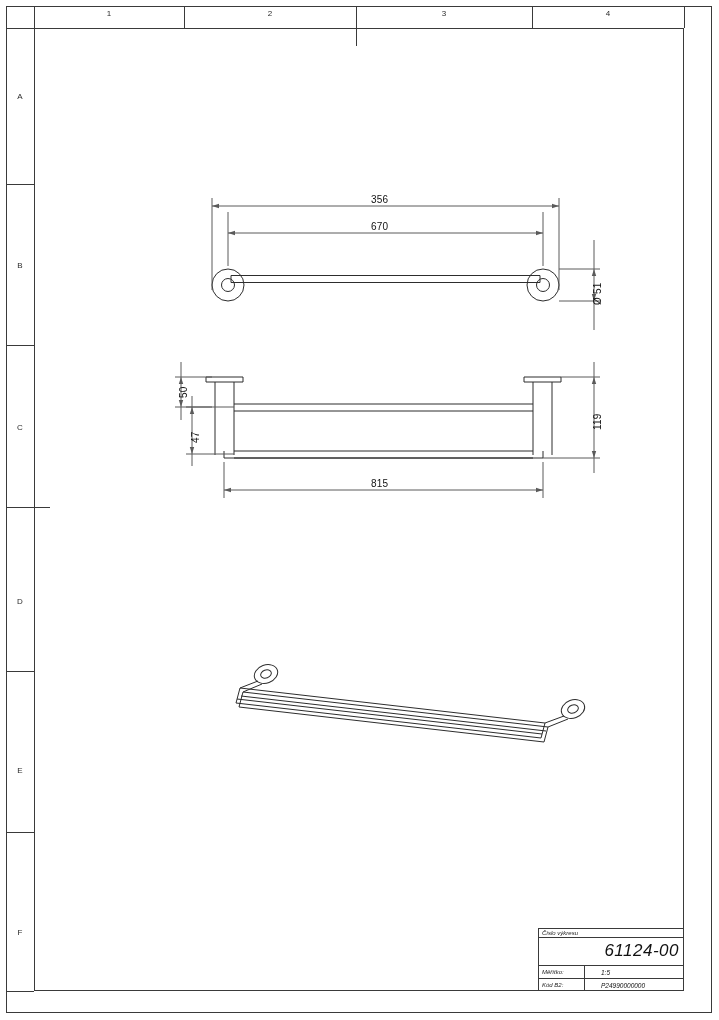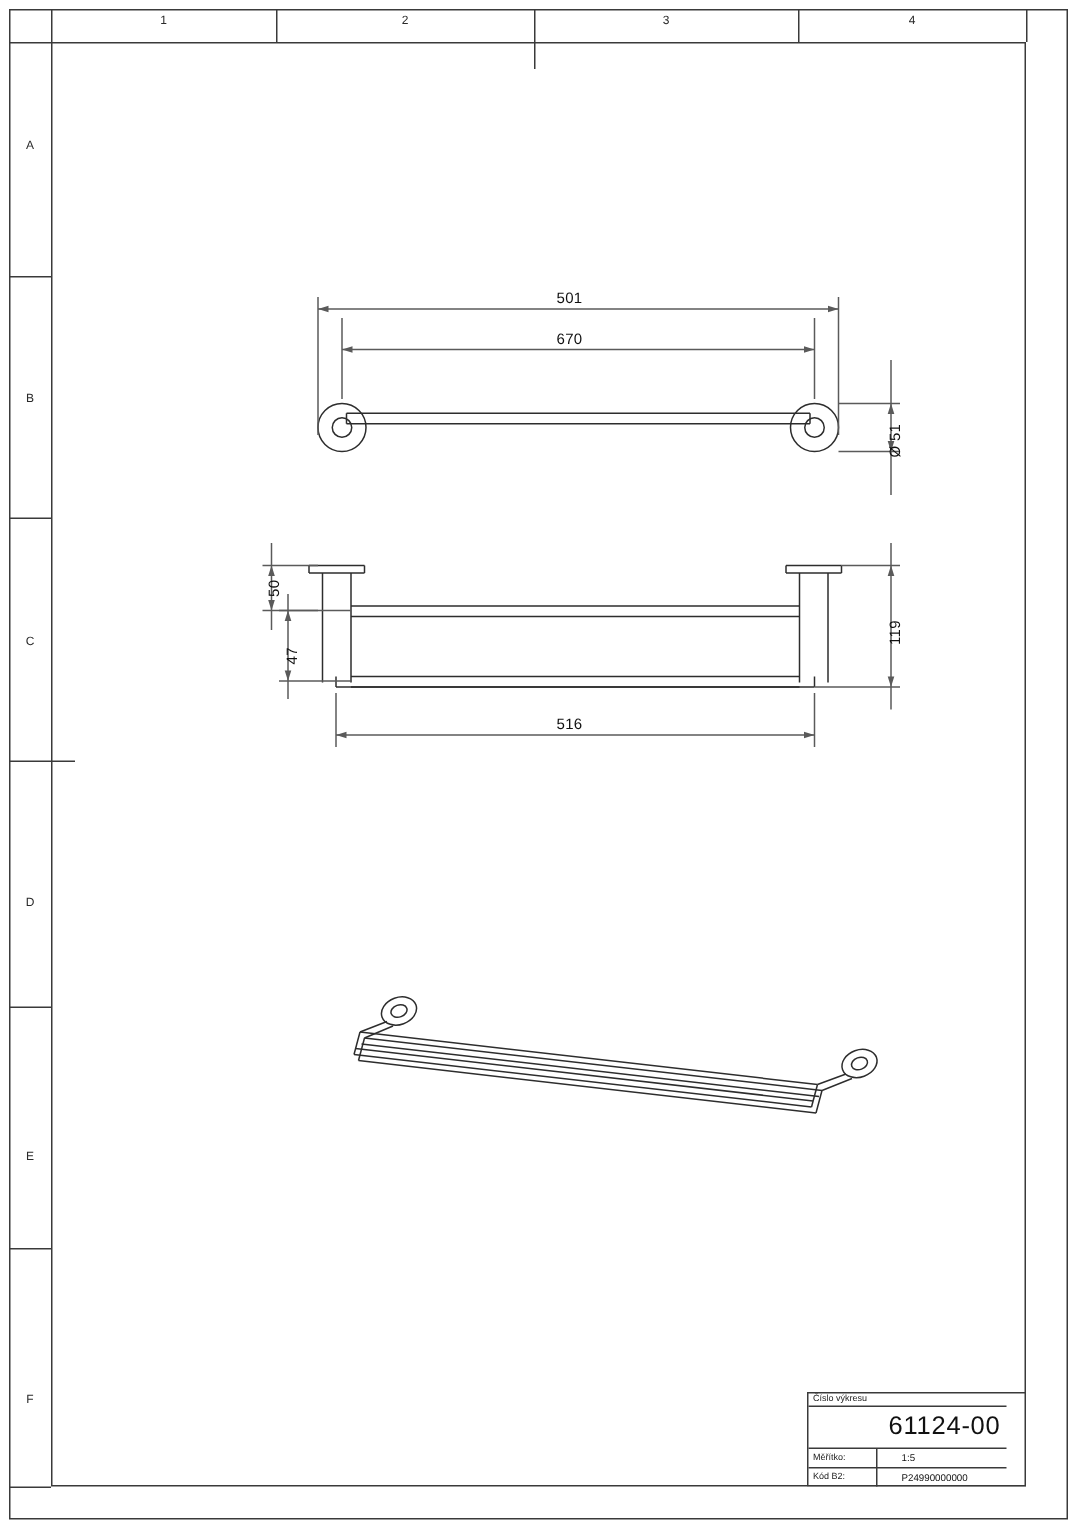--- a/index.html
+++ b/index.html
@@ -99,23 +99,24 @@
     left: 538px;
     top: 928px;
     width: 146px;
     height: 63px;
     border: 1px solid #3a3a3a;
     box-sizing: border-box;
     background: #fff;
   }
   .tb-row {
     position: absolute;
-    left: 0; right: 12px;
+    left: 0; right: 0;
     border-bottom: 1px solid #3a3a3a;
     box-sizing: border-box;
+    font-style: italic;
   }
   .tb-r1 { top: 0; height: 9px; }
   .tb-r2 { top: 9px; height: 28px; border-bottom: 1px solid #3a3a3a; }
   .tb-r3 { top: 37px; height: 13px; }
   .tb-r4 { top: 50px; height: 12px; border-bottom: none; }
   .tb-lbl {
     position: absolute;
     left: 3px;
     font-size: 6px;
     color: #222;
@@ -312,27 +313,27 @@
         <line x1="239" y1="707" x2="243" y2="692"></line>
         <line x1="541" y1="738" x2="545" y2="723"></line>
         <line x1="544" y1="742" x2="548" y2="727"></line>
 
         <line x1="241" y1="696" x2="546" y2="731"></line>
         <line x1="237" y1="699" x2="542" y2="734"></line>
       </g>
     </g>
   </svg>
 
-  <div class="dim-text" style="left:371px; top:194px;">501</div>
+  <div class="dim-text" style="left:371px; top:194px;">356</div>
   <div class="dim-text" style="left:371px; top:221px;">670</div>
   <div class="dim-text vert" style="left:592px; top:305px;">Ø 51</div>
 
   <div class="dim-text vert" style="left:178px; top:398px;">50</div>
   <div class="dim-text vert" style="left:190px; top:443px;">47</div>
-  <div class="dim-text" style="left:371px; top:478px;">516</div>
+  <div class="dim-text" style="left:371px; top:478px;">815</div>
   <div class="dim-text vert" style="left:592px; top:430px;">119</div>
 
   <div class="titleblock">
     <div class="tb-row tb-r1">
       <span class="tb-lbl" style="top:1px;">Číslo výkresu</span>
     </div>
     <div class="tb-row tb-r2">
       <span class="tb-val-big" style="top:3px;">61124-00</span>
     </div>
     <div class="tb-row tb-r3">

